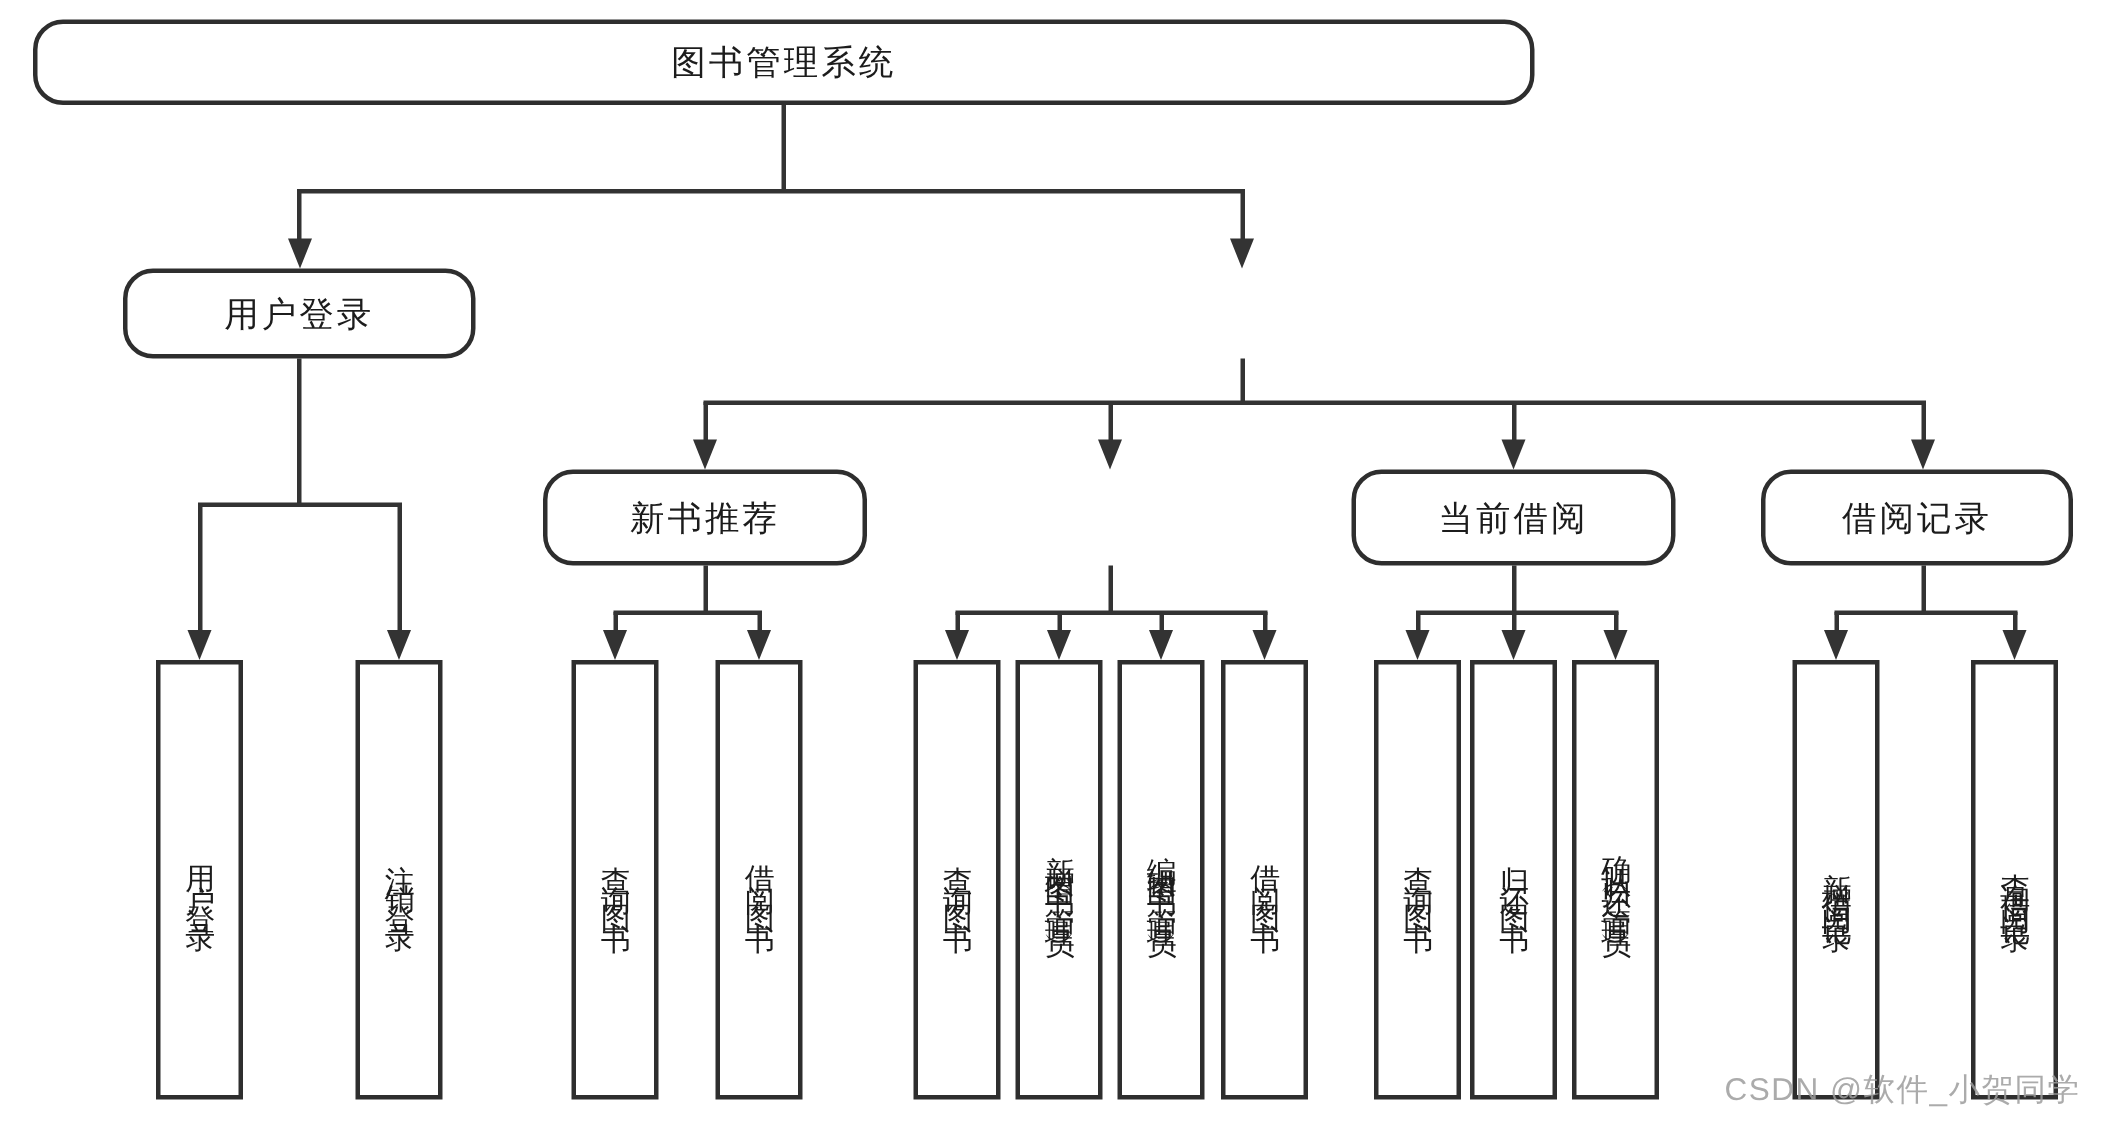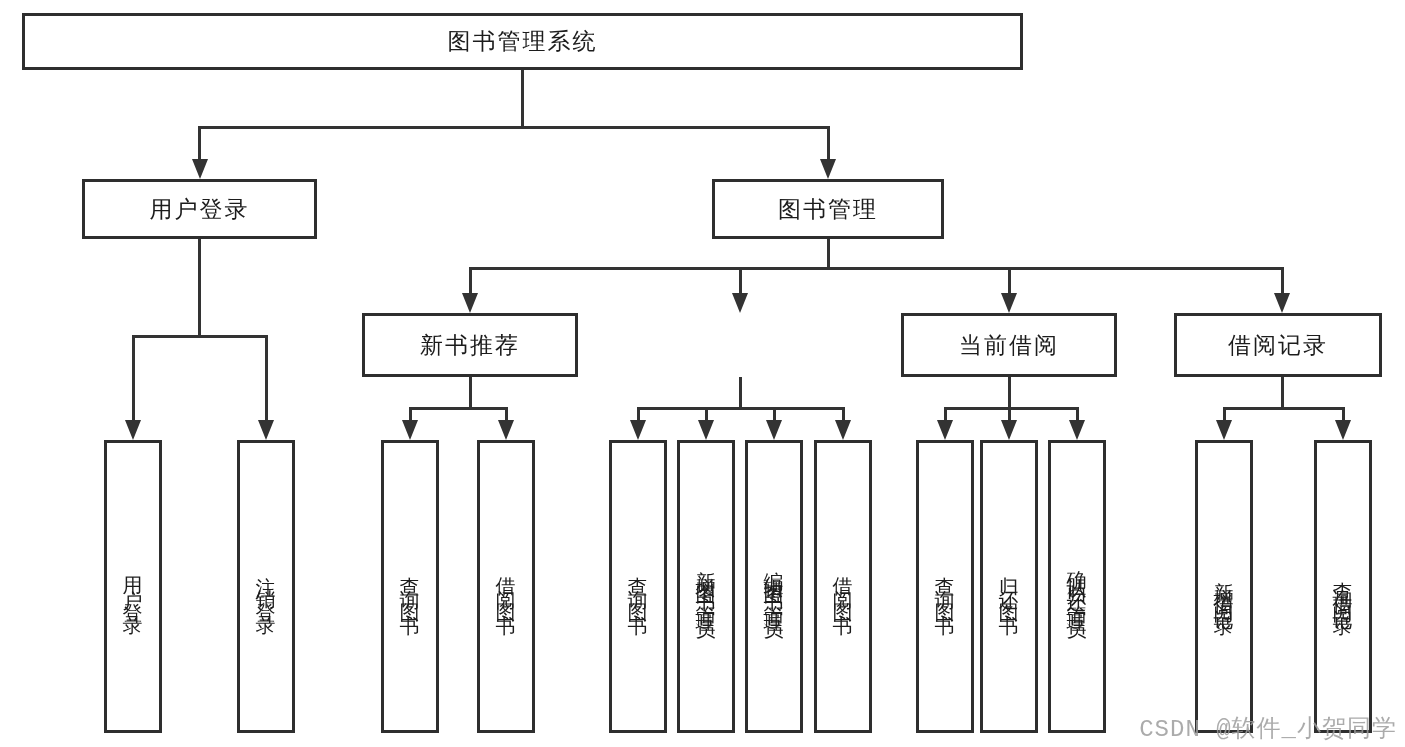--- a/index.html
+++ b/index.html
@@ -27,20 +27,21 @@
     display:flex;
     align-items:center;
     justify-content:center;
     text-align:center;
     line-height:1;
   }
   .node.h{
     font-size:23px;
     letter-spacing:2px;
     white-space:nowrap;
+    border-radius:20px;
   }
   .node.v{
     writing-mode:vertical-rl;
     text-orientation:mixed;
     font-size:20px;
     letter-spacing:7px;
   }
   .node.v.wide-ls{
     letter-spacing:13px;
   }
@@ -51,38 +52,36 @@
   .arrow{
     position:absolute;
     width:0;height:0;
     border-left:8px solid transparent;
     border-right:8px solid transparent;
     border-top:20px solid var(--line);
   }
   .watermark{
     position:absolute;
     top:712px;
-    right:8px;
-    font-size:24px;
+    right:18px;
+    font-size:21px;
     color:var(--wm);
     letter-spacing:1px;
     opacity:.85;
     white-space:nowrap;
     z-index:10;
-    font-family:Liberation Mono, monospace;
   }
 </style>
 </head>
 <body>
 
 <div class="canvas" id="canvas">
   <div class="watermark">CSDN @软件_小贺同学</div>
 <div class="node h" style="left: 22px; top: 13px; width: 1001px; height: 57px;">图书管理系统</div>
     <div class="node h" style="left: 82px; top: 179px; width: 235px; height: 60px;">用户登录</div>
-    <div class="node h" style="left: 712px; top: 179px; width: 232px; height: 60px;">图书管理</div>
     <div class="node h" style="left: 362px; top: 313px; width: 216px; height: 64px;">新书推荐</div>
     <div class="node h" style="left: 901px; top: 313px; width: 216px; height: 64px;">当前借阅</div>
     <div class="node h" style="left: 1174px; top: 313px; width: 208px; height: 64px;">借阅记录</div>
     <div class="node v wide-ls" style="left: 104px; top: 440px; width: 58px; height: 293px;">用户登录</div>
     <div class="node v wide-ls" style="left: 237px; top: 440px; width: 58px; height: 293px;">注销登录</div>
     <div class="node v wide-ls" style="left: 381px; top: 440px; width: 58px; height: 293px;">查询图书</div>
     <div class="node v wide-ls" style="left: 477px; top: 440px; width: 58px; height: 293px;">借阅图书</div>
     <div class="node v wide-ls" style="left: 609px; top: 440px; width: 58px; height: 293px;">查询图书</div>
     <div class="node v" style="left: 677px; top: 440px; width: 58px; height: 293px;">新增图书（管理员）</div>
     <div class="node v" style="left: 745px; top: 440px; width: 58px; height: 293px;">编辑图书（管理员）</div>

